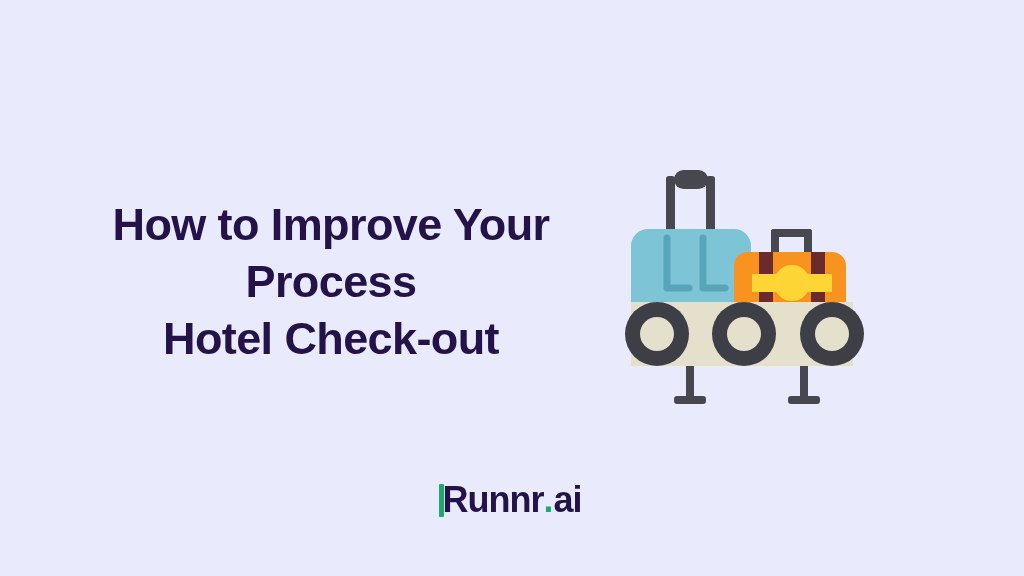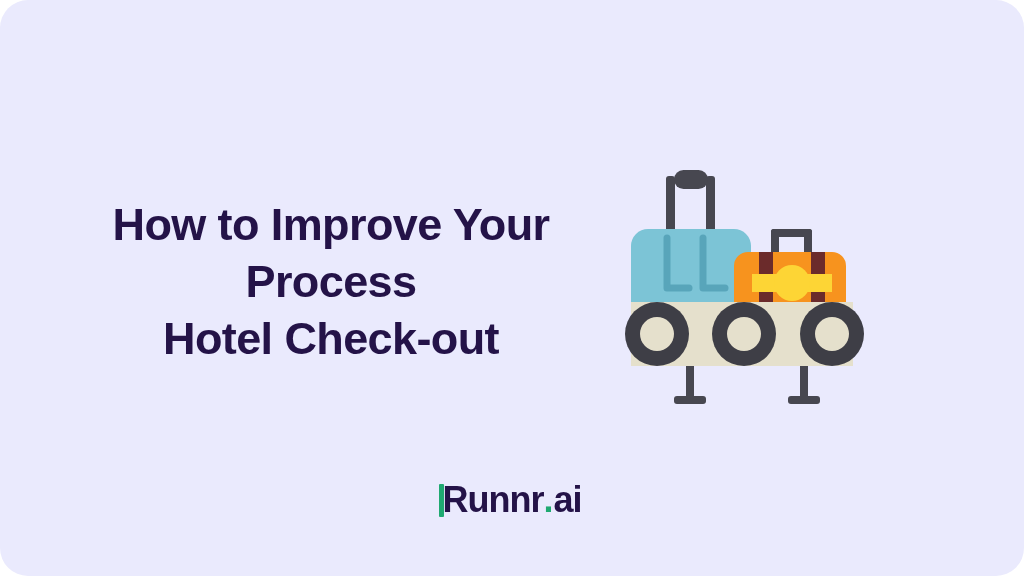--- a/index.html
+++ b/index.html
@@ -11,21 +11,20 @@
     height: 576px;
     overflow: hidden;
     font-family: "Liberation Sans", sans-serif;
   }
   #slide {
     position: relative;
     width: 1024px;
     height: 576px;
     background: #eaeafd;
     overflow: hidden;
-    border-radius: 28px;
   }
 
   
   #heading-block {
     position: absolute;
     left: 72px;
     top: 196px;
     width: 518px;
     text-align: center;
   }

